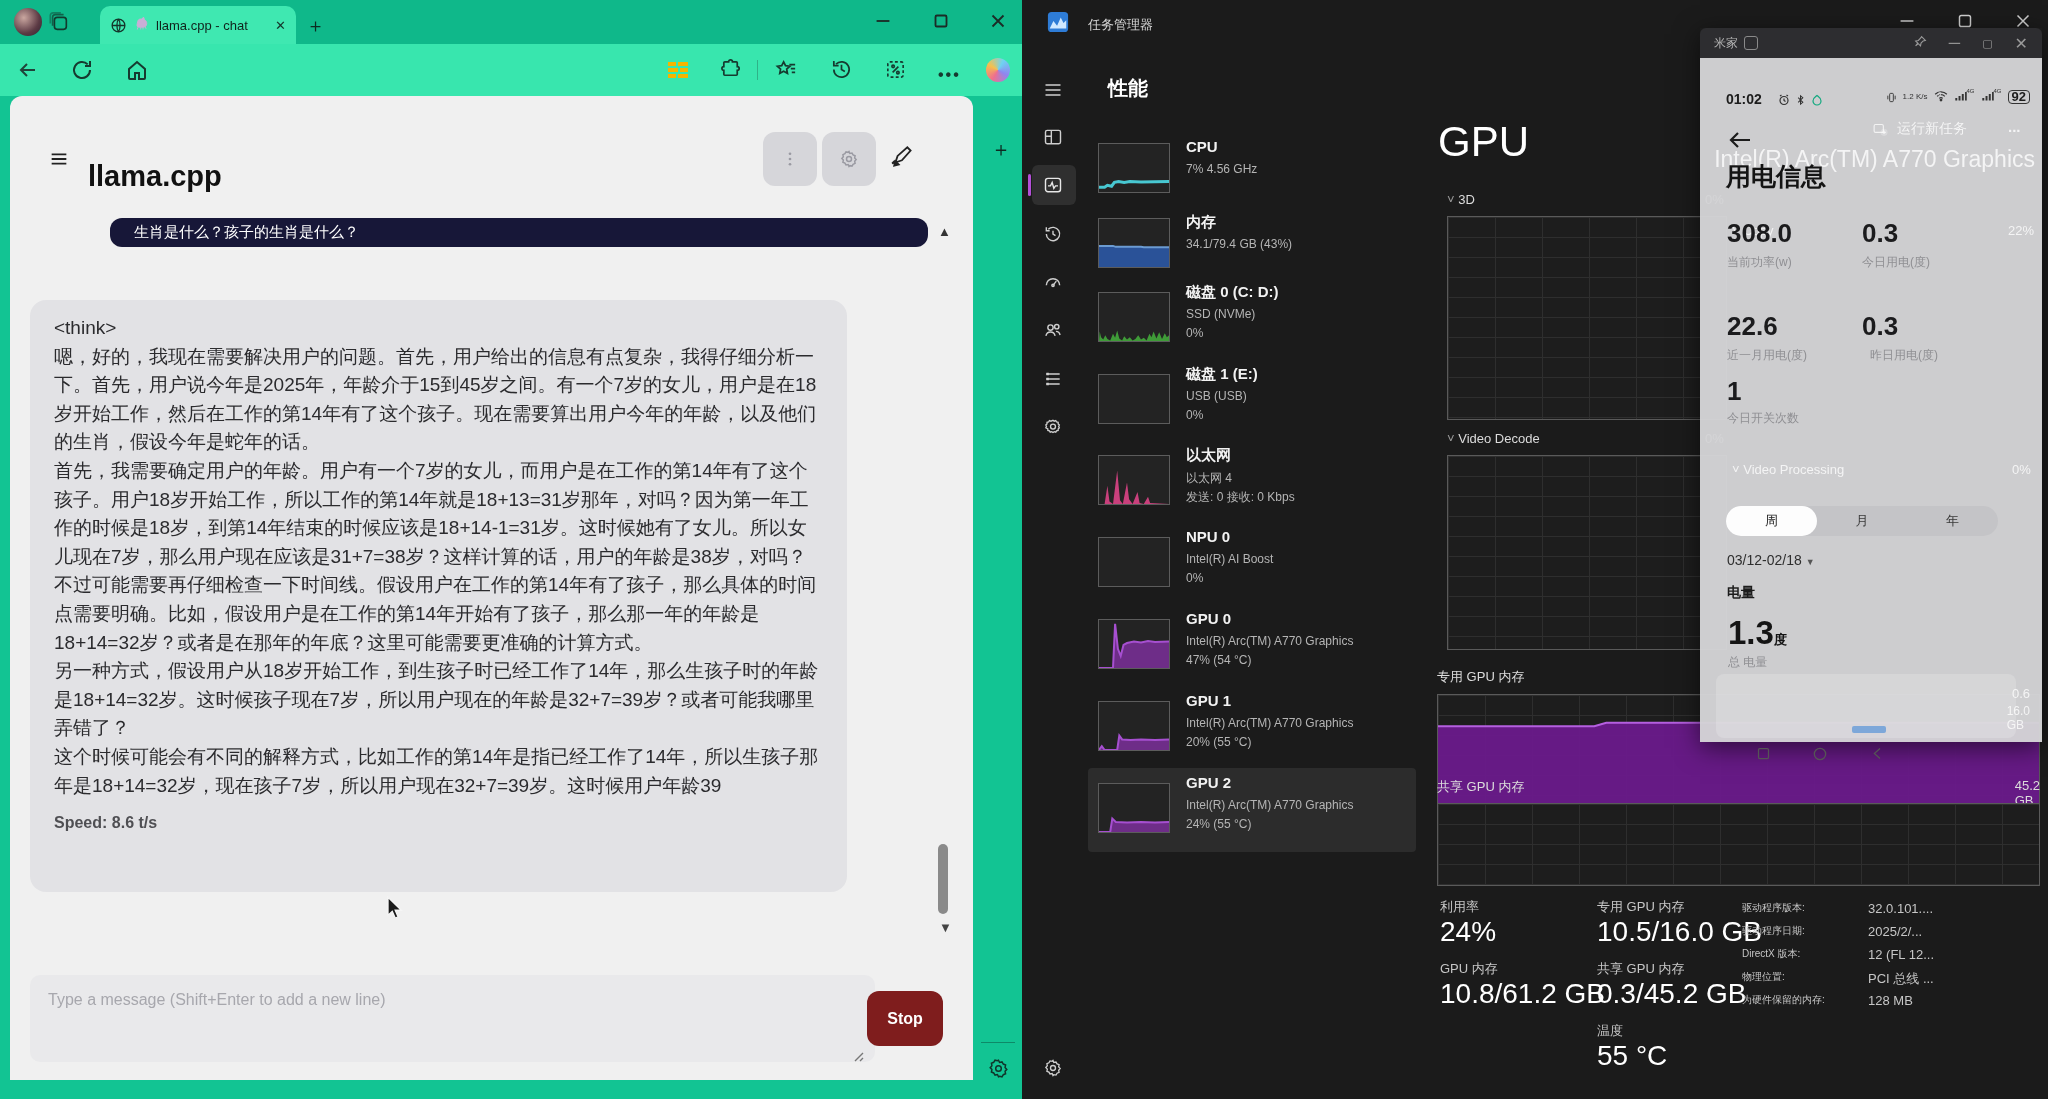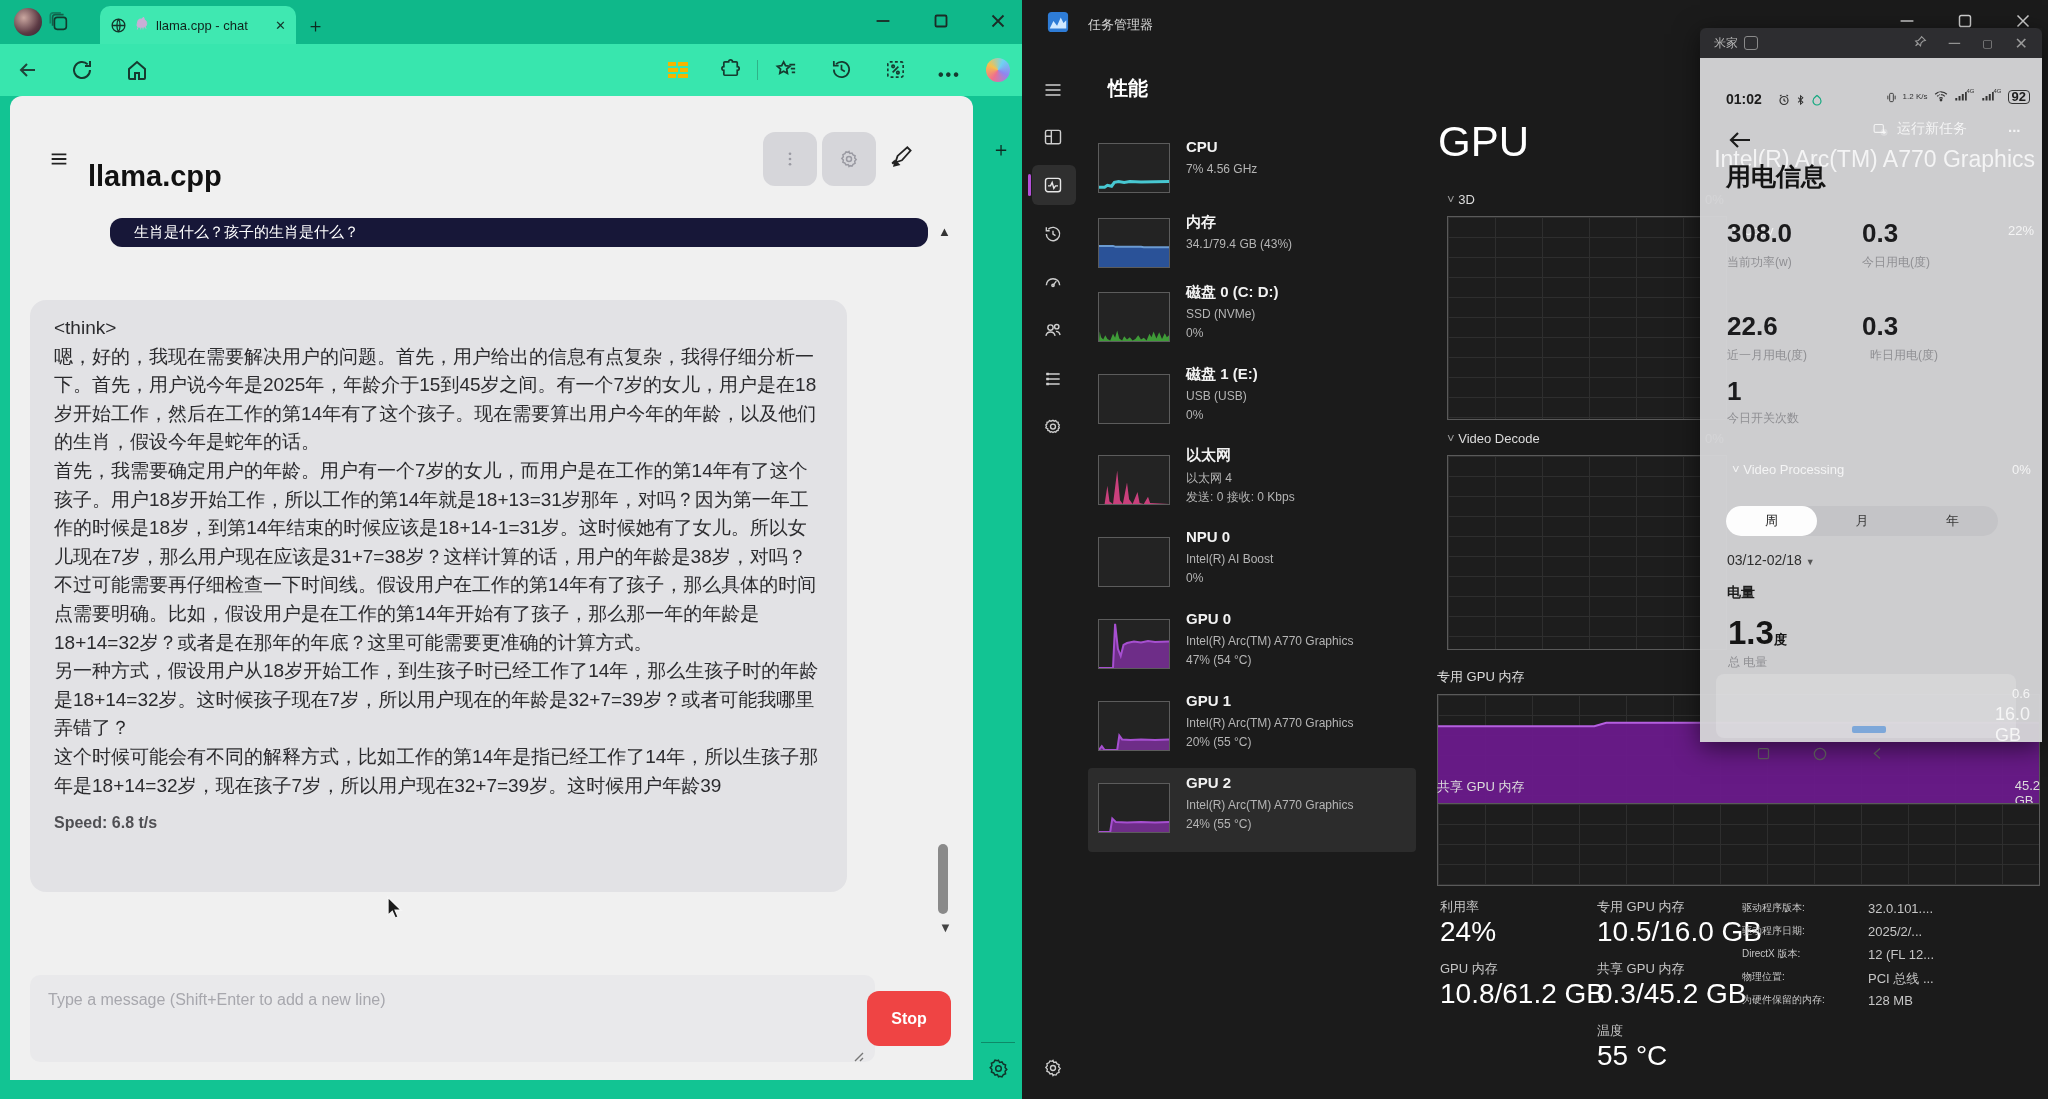--- a/index.html
+++ b/index.html
@@ -23,21 +23,21 @@
   #userbubble{left:100px;top:122px;width:818px;height:29px;background:#171738;border-radius:12px;
               color:#fff;font-size:15px;display:flex;align-items:center;padding:0 24px;box-sizing:border-box;}
   #aibubble{left:20px;top:204px;width:817px;height:592px;background:#e2e2e5;border-radius:16px;
             padding:14px 24px;box-sizing:border-box;color:#2b2b2e;font-size:19px;line-height:28.6px;overflow:hidden;}
   #aibubble p{margin:0;}
   #speedline{margin-top:9px !important;font-size:16px;font-weight:bold;color:#4f4f53;}
   #msginput{left:20px;top:879px;width:845px;height:87px;background:#e9e9eb;border-radius:10px;border:none;
             padding:16px 18px;box-sizing:border-box;font-size:16px;color:#333;resize:none;outline:none;
             font-family:"Liberation Sans",sans-serif;}
   #msginput::placeholder{color:#a7a7ad;}
-  #stopbtn{left:857px;top:895px;width:84px;height:55px;background:#ef4444;border:none;border-radius:12px;
+  #stopbtn{left:857px;top:895px;width:76px;height:55px;background:#7f1d1d;border:none;border-radius:12px;
            color:#fff;font-size:16px;font-weight:bold;cursor:pointer;}
   
   #tm{left:1022px;top:0;width:1026px;height:1099px;background:#1b1b1b;color:#cfcfcf;}
   .railicon{left:18px;width:26px;height:26px;color:#cfcfcf;display:flex;align-items:center;justify-content:center;}
   .si-name{font-size:15px;font-weight:bold;color:#f2f2f2;white-space:nowrap;}
   .si-sub{font-size:12px;color:#b5b5b5;white-space:nowrap;}
   .thumb{width:72px;height:50px;background:#232323;border:1px solid #5c5c5c;box-sizing:border-box;}
   .thumb svg{display:block;width:100%;height:100%;}
   .gbox{background:#1d1d1d;border:1px solid #5a5a5a;box-sizing:border-box;
         background-image:repeating-linear-gradient(to right,#2e2e2e 0 1px,transparent 1px 47px),
@@ -221,21 +221,21 @@
       </div>
       <div class="abs" style="left:928px;top:128px;color:#333;font-size:13px;">▲</div>
 
       <div id="aibubble" class="abs">
         <p>&lt;think&gt;</p>
         <p>嗯，好的，我现在需要解决用户的问题。首先，用户给出的信息有点复杂，我得仔细分析一下。首先，用户说今年是2025年，年龄介于15到45岁之间。有一个7岁的女儿，用户是在18岁开始工作，然后在工作的第14年有了这个孩子。现在需要算出用户今年的年龄，以及他们的生肖，假设今年是蛇年的话。</p>
         <p>首先，我需要确定用户的年龄。用户有一个7岁的女儿，而用户是在工作的第14年有了这个孩子。用户18岁开始工作，所以工作的第14年就是18+13=31岁那年，对吗？因为第一年工作的时候是18岁，到第14年结束的时候应该是18+14-1=31岁。这时候她有了女儿。所以女儿现在7岁，那么用户现在应该是31+7=38岁？这样计算的话，用户的年龄是38岁，对吗？</p>
         <p>不过可能需要再仔细检查一下时间线。假设用户在工作的第14年有了孩子，那么具体的时间点需要明确。比如，假设用户是在工作的第14年开始有了孩子，那么那一年的年龄是18+14=32岁？或者是在那年的年底？这里可能需要更准确的计算方式。</p>
         <p>另一种方式，假设用户从18岁开始工作，到生孩子时已经工作了14年，那么生孩子时的年龄是18+14=32岁。这时候孩子现在7岁，所以用户现在的年龄是32+7=39岁？或者可能我哪里弄错了？</p>
         <p>这个时候可能会有不同的解释方式，比如工作的第14年是指已经工作了14年，所以生孩子那年是18+14=32岁，现在孩子7岁，所以用户现在32+7=39岁。这时候用户年龄39</p>
-        <p id="speedline">Speed: 6.8 t/s</p>
+        <p id="speedline">Speed: 8.6 t/s</p>
       </div>
 
       <div class="abs" style="left:928px;top:748px;width:10px;height:70px;border-radius:5px;background:#8a8a8a;"></div>
       <div class="abs" style="left:929px;top:824px;color:#444;font-size:13px;">▼</div>
 
       <textarea id="msginput" class="abs" placeholder="Type a message (Shift+Enter to add a new line)" style=""></textarea>
       <div class="abs" style="left:842px;top:952px;">
         <svg width="12" height="12" viewBox="0 0 12 12" stroke="#777" stroke-width="1.4">
             <path d="M11 3L3 11M11 8l-3 3"></path>
           </svg>
@@ -504,21 +504,21 @@
           </svg>
         <span>运行新任务</span>
       </div>
       <div class="abs bleed" style="left:308px;top:60px;font-size:15px;font-weight:bold;">...</div>
       <div class="abs bleed" style="left:335px;top:88px;transform:translateX(-100%);font-size:23px;white-space:nowrap;">Intel(R) Arc(TM) A770 Graphics</div>
       <div class="abs bleed" style="left:32px;top:165px;font-size:13px;"><span>˅ </span><span>Copy</span></div>
       <div class="abs bleed" style="left:308px;top:165px;font-size:13px;">22%</div>
       <div class="abs bleed" style="left:32px;top:404px;font-size:13px;"><span>˅ </span><span>Video Processing</span></div>
       <div class="abs bleed" style="left:312px;top:404px;font-size:13px;">0%</div>
       <div class="abs bleed" style="left:330px;top:628px;transform:translateX(-100%);font-size:13px;">0.6</div>
-      <div class="abs bleed" style="left:330px;top:646px;transform:translateX(-100%);font-size:18px;">16.0 GB</div>
+      <div class="abs bleed" style="left:330px;top:646px;transform:translateX(-100%);font-size:12px;">16.0 GB</div>
 
       <div class="abs" style="left:26px;top:33px;font-size:14px;font-weight:bold;color:#1c1c1c;">01:02</div>
       <div class="abs" style="left:78px;top:36px;display:flex;gap:5px;align-items:center;">
         <svg width="12" height="12" viewBox="0 0 24 24" fill="none" stroke="#333" stroke-width="2.4">
             <circle cx="12" cy="13" r="8"></circle>
             <path d="M12 9v4l3 2M4 4l3-2M20 4l-3-2"></path>
           </svg>
         <svg width="11" height="12" viewBox="0 0 24 24" fill="none" stroke="#333" stroke-width="2.2">
             <path d="M7 7l10 10-5 4V3l5 4L7 17"></path>
           </svg>

